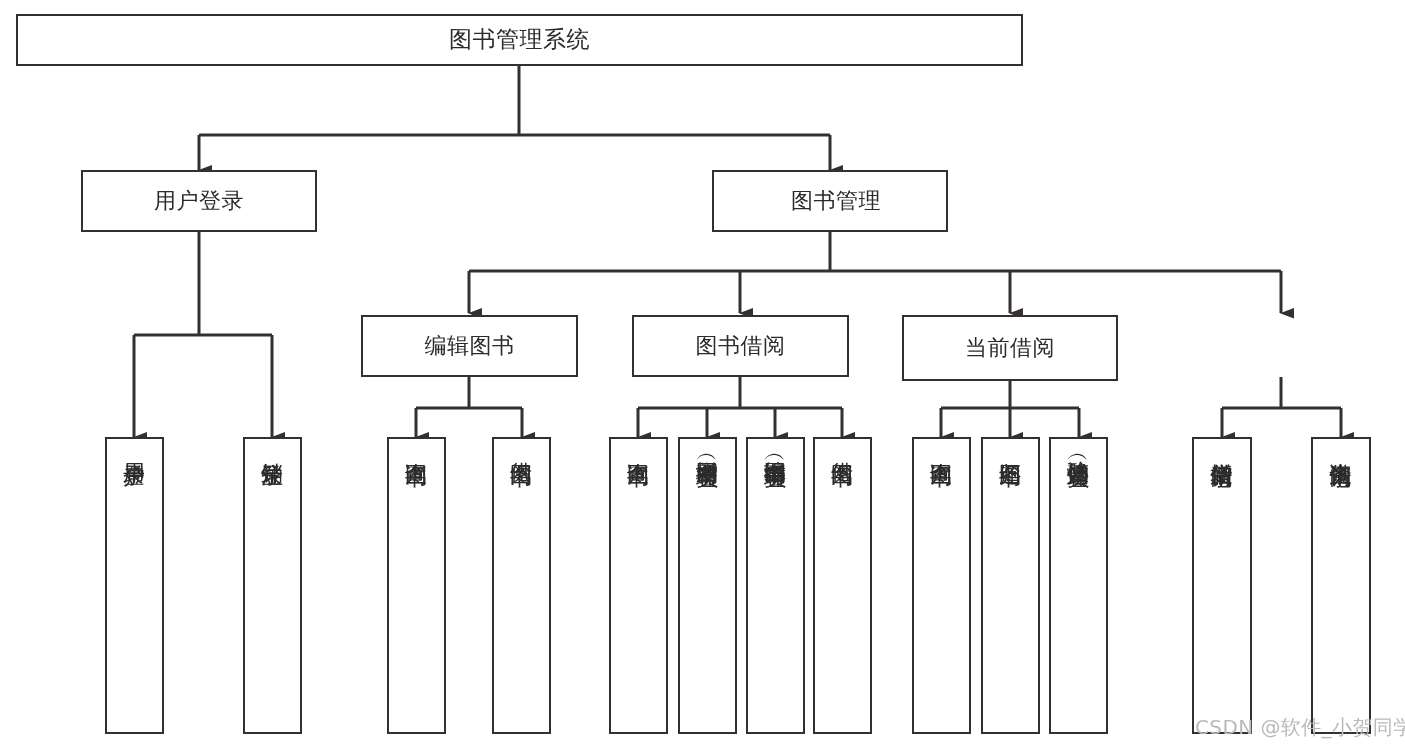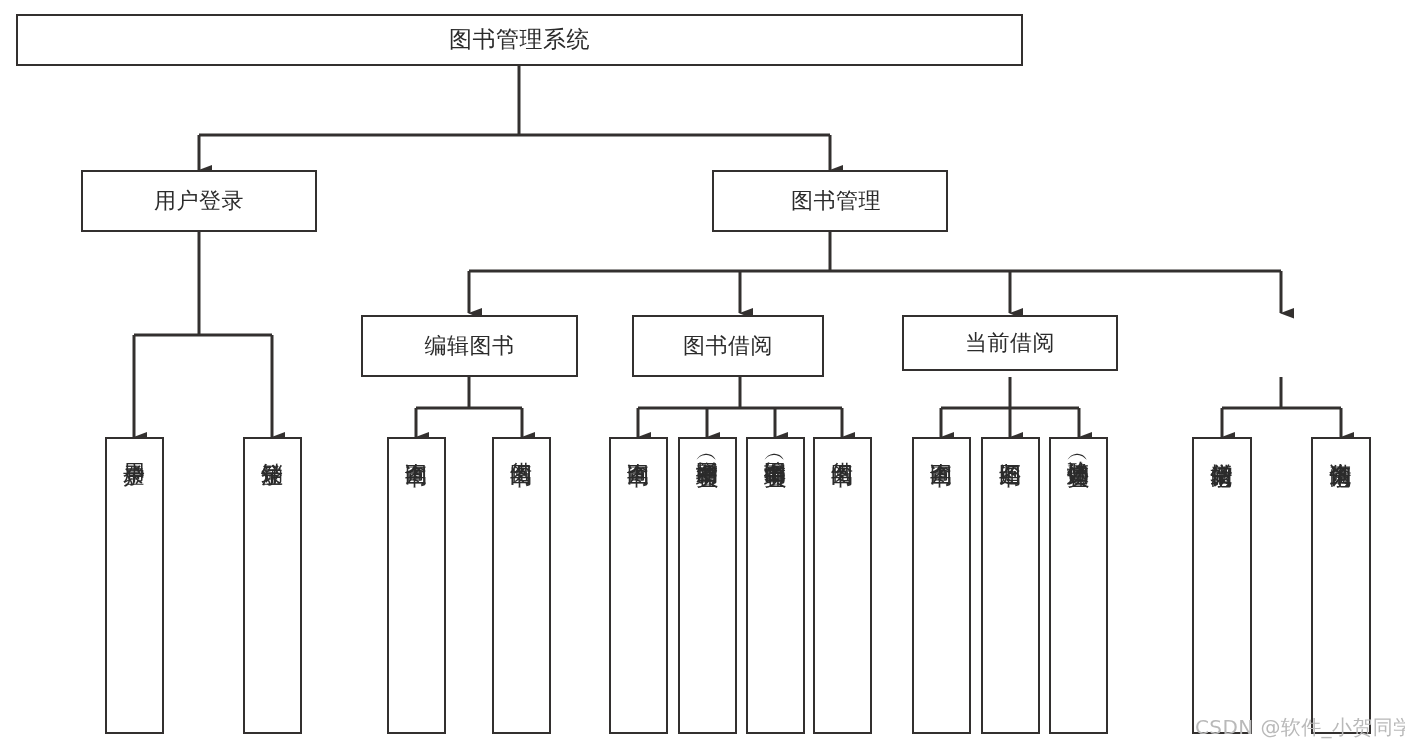--- a/index.html
+++ b/index.html
@@ -143,25 +143,25 @@
   </div>
 
   <div class="node horiz" style="left:712px; top:170px; width:236px; height:62px;padding-left:12px;">
     <span class="node-label">图书管理</span>
   </div>
 
   <div class="node horiz" style="left:361px; top:315px; width:217px; height:62px;">
     <span class="node-label">编辑图书</span>
   </div>
 
-  <div class="node horiz" style="left:632px; top:315px; width:192px; height:62px;">
+  <div class="node horiz" style="left:632px; top:315px; width:217px; height:62px;">
     <span class="node-label">图书借阅</span>
   </div>
 
-  <div class="node horiz" style="left:902px; top:315px; width:216px; height:56px;">
+  <div class="node horiz" style="left:902px; top:315px; width:216px; height:66px;">
     <span class="node-label">当前借阅</span>
   </div>
 
 
   <div class="node vert" style="left:105px; top:437px; width:59px; height:297px;">
     <span class="node-label">用户登录</span>
   </div>
 
   <div class="node vert" style="left:243px; top:437px; width:59px; height:297px;">
     <span class="node-label">注销登录</span>

